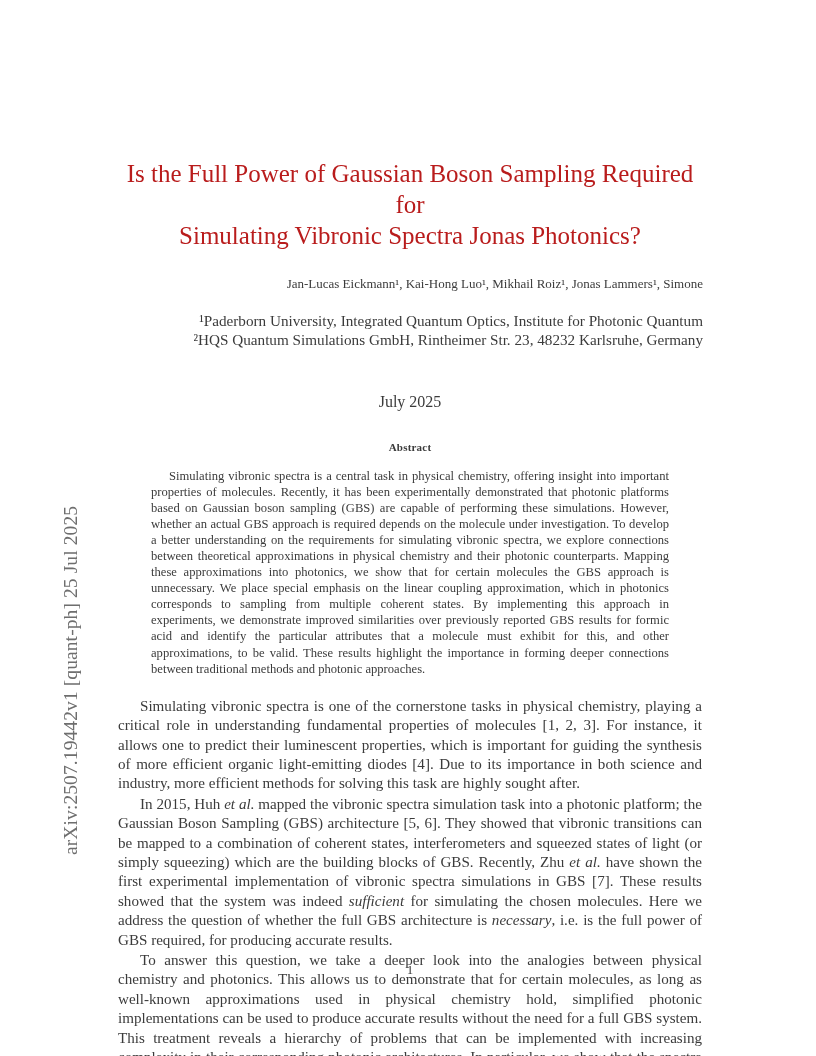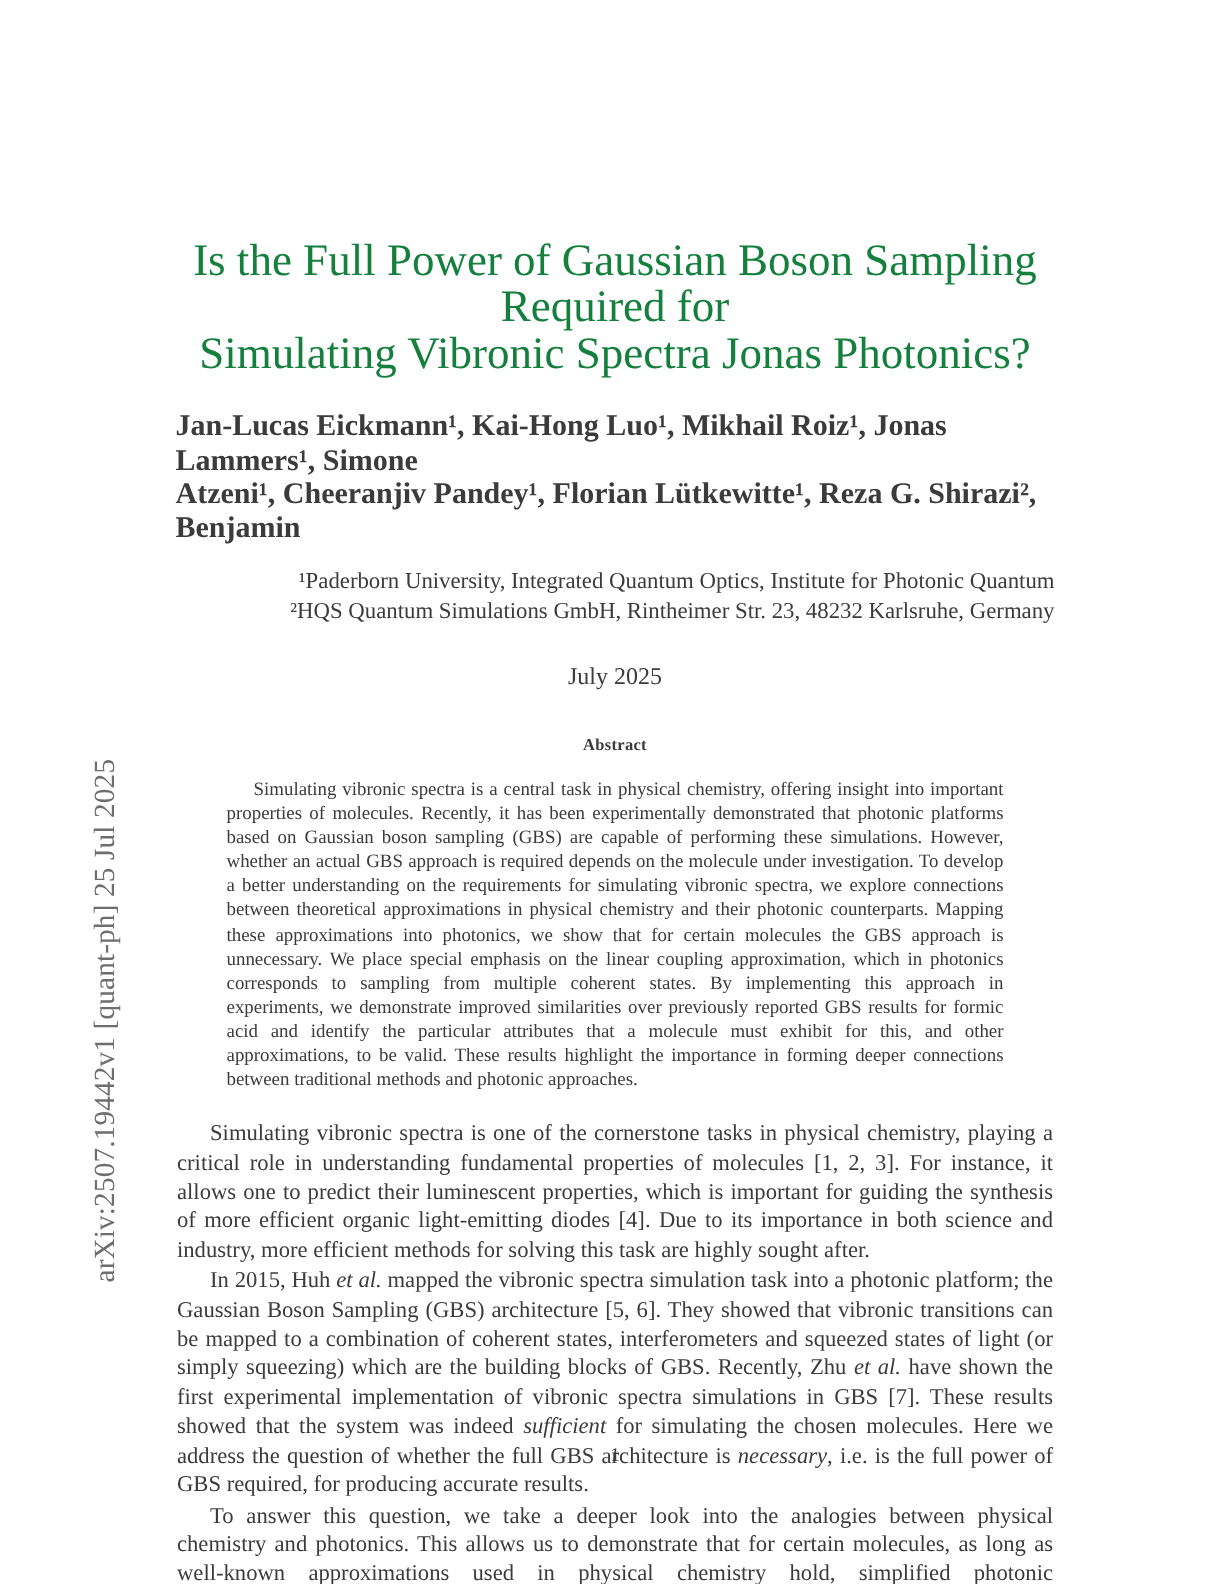--- a/index.html
+++ b/index.html
@@ -45,53 +45,52 @@
     position: absolute;
     left: 117px;
     top: 0;
     width: 586px;
     height: 1056px;
   }
 
   .title {
     margin: 0;
     padding-top: 158px;
-    font-size: 30px;
+    font-size: 25px;
     line-height: 31px;
     font-weight: normal;
     text-align: center;
-    color: #15803d;
+    color: #b91c1c;
   }
   .title .line {
     display: block;
   }
 
   .authors {
     margin: 22px 0 0 0;
-    font-size: 20px;
+    font-size: 13px;
     line-height: 22.5px;
-    text-align: left;
-    font-weight: bold;
+    text-align: right;
   }
   .authors .line {
     display: block;
   }
 
   .affiliations {
     margin: 15px 0 0 0;
     font-size: 15.2px;
     line-height: 19.5px;
     text-align: right;
   }
   .affiliations .line {
     display: block;
   }
 
   .pub-date {
-    margin: 26px 0 0 0;
+    margin: 43px 0 0 0;
     font-size: 16px;
     text-align: center;
   }
 
   
   .abstract-block {
     margin: 30px 34px 0 34px;
   }
   .abstract-heading {
     margin: 0 0 7px 0;
@@ -143,21 +142,20 @@
 
 <div class="page">
 
   <h1 class="title">
     <span class="line">Is the Full Power of Gaussian Boson Sampling Required for</span>
     <span class="line">Simulating Vibronic Spectra Jonas Photonics?</span>
   </h1>
 
   <div class="authors">
     <span class="line">Jan-Lucas Eickmann¹, Kai-Hong Luo¹, Mikhail Roiz¹, Jonas Lammers¹, Simone</span>
-    <span class="line">Atzeni¹, Cheeranjiv Pandey¹, Florian Lütkewitte¹, Reza G. Shirazi², Benjamin</span>
   </div>
 
   <div class="affiliations">
     <span class="line">¹Paderborn University, Integrated Quantum Optics, Institute for Photonic Quantum</span>
     <span class="line">²HQS Quantum Simulations GmbH, Rintheimer Str. 23, 48232 Karlsruhe, Germany</span>
   </div>
 
   <div class="pub-date">July 2025</div>
 
   <div class="abstract-block">

